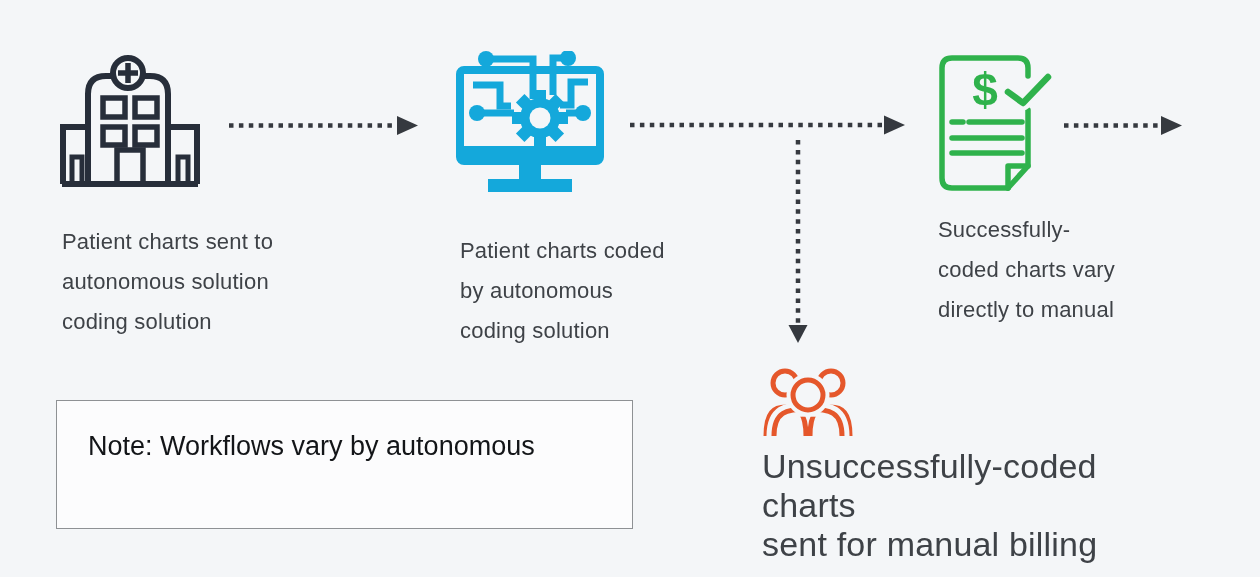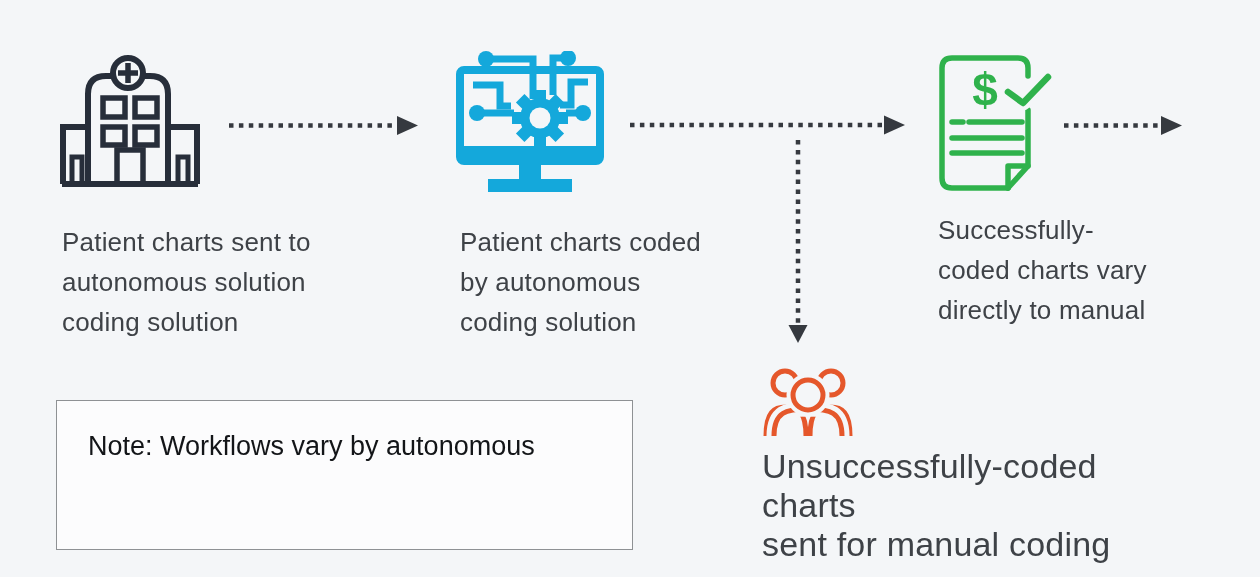--- a/index.html
+++ b/index.html
@@ -7,34 +7,34 @@
     position:relative;
     width:1260px;height:577px;
     background:#F4F6F8;
     font-family:"Liberation Sans",sans-serif;
     overflow:hidden;
   }
   .abs{position:absolute;}
   .icon svg{display:block;}
   .step-label{
     position:absolute;
-    font-size:26px;
+    font-size:22px;
     line-height:40px;
     color:#3E4247;
     letter-spacing:0.2px;
   }
   .step-label span{display:block;}
   .small-label{
     font-size:34px;
     line-height:39px;
   }
   .note-box{
     position:absolute;
     left:56px;top:400px;
-    width:577px;height:150px;
+    width:577px;height:129px;
     box-sizing:border-box;
     background:#FCFCFD;
     border:1.5px solid #8E9194;
   }
   .note-text{
     display:block;
     padding:24px 10px 0 31px;
     font-size:27px;
     line-height:43px;
     color:#131518;
@@ -137,35 +137,35 @@
       <circle cx="50" cy="31" r="15"></circle>
     </svg>
   </div>
 
   <div class="step-label" style="left:62px;top:222px;width:330px;">
     <span>Patient charts sent to</span>
     <span>autonomous solution</span>
     <span>coding solution</span>
   </div>
 
-  <div class="step-label" style="left:460px;top:222px;width:330px;">
+  <div class="step-label" style="left:460px;top:231px;width:330px;">
     <span>Patient charts coded</span>
     <span>by autonomous</span>
     <span>coding solution</span>
   </div>
 
   <div class="step-label" style="left:938px;top:210px;width:300px;">
     <span>Successfully-</span>
     <span>coded charts vary</span>
     <span>directly to manual</span>
   </div>
 
   <div class="step-label small-label" style="left:762px;top:447px;width:400px;">
     <span>Unsuccessfully-coded charts</span>
-    <span>sent for manual coding</span>
+    <span>sent for manual billing</span>
   </div>
 
   <div class="note-box">
     <span class="note-text">
       <span>Note: Workflows vary by autonomous</span>
     </span>
   </div>
 
 </div>
 

